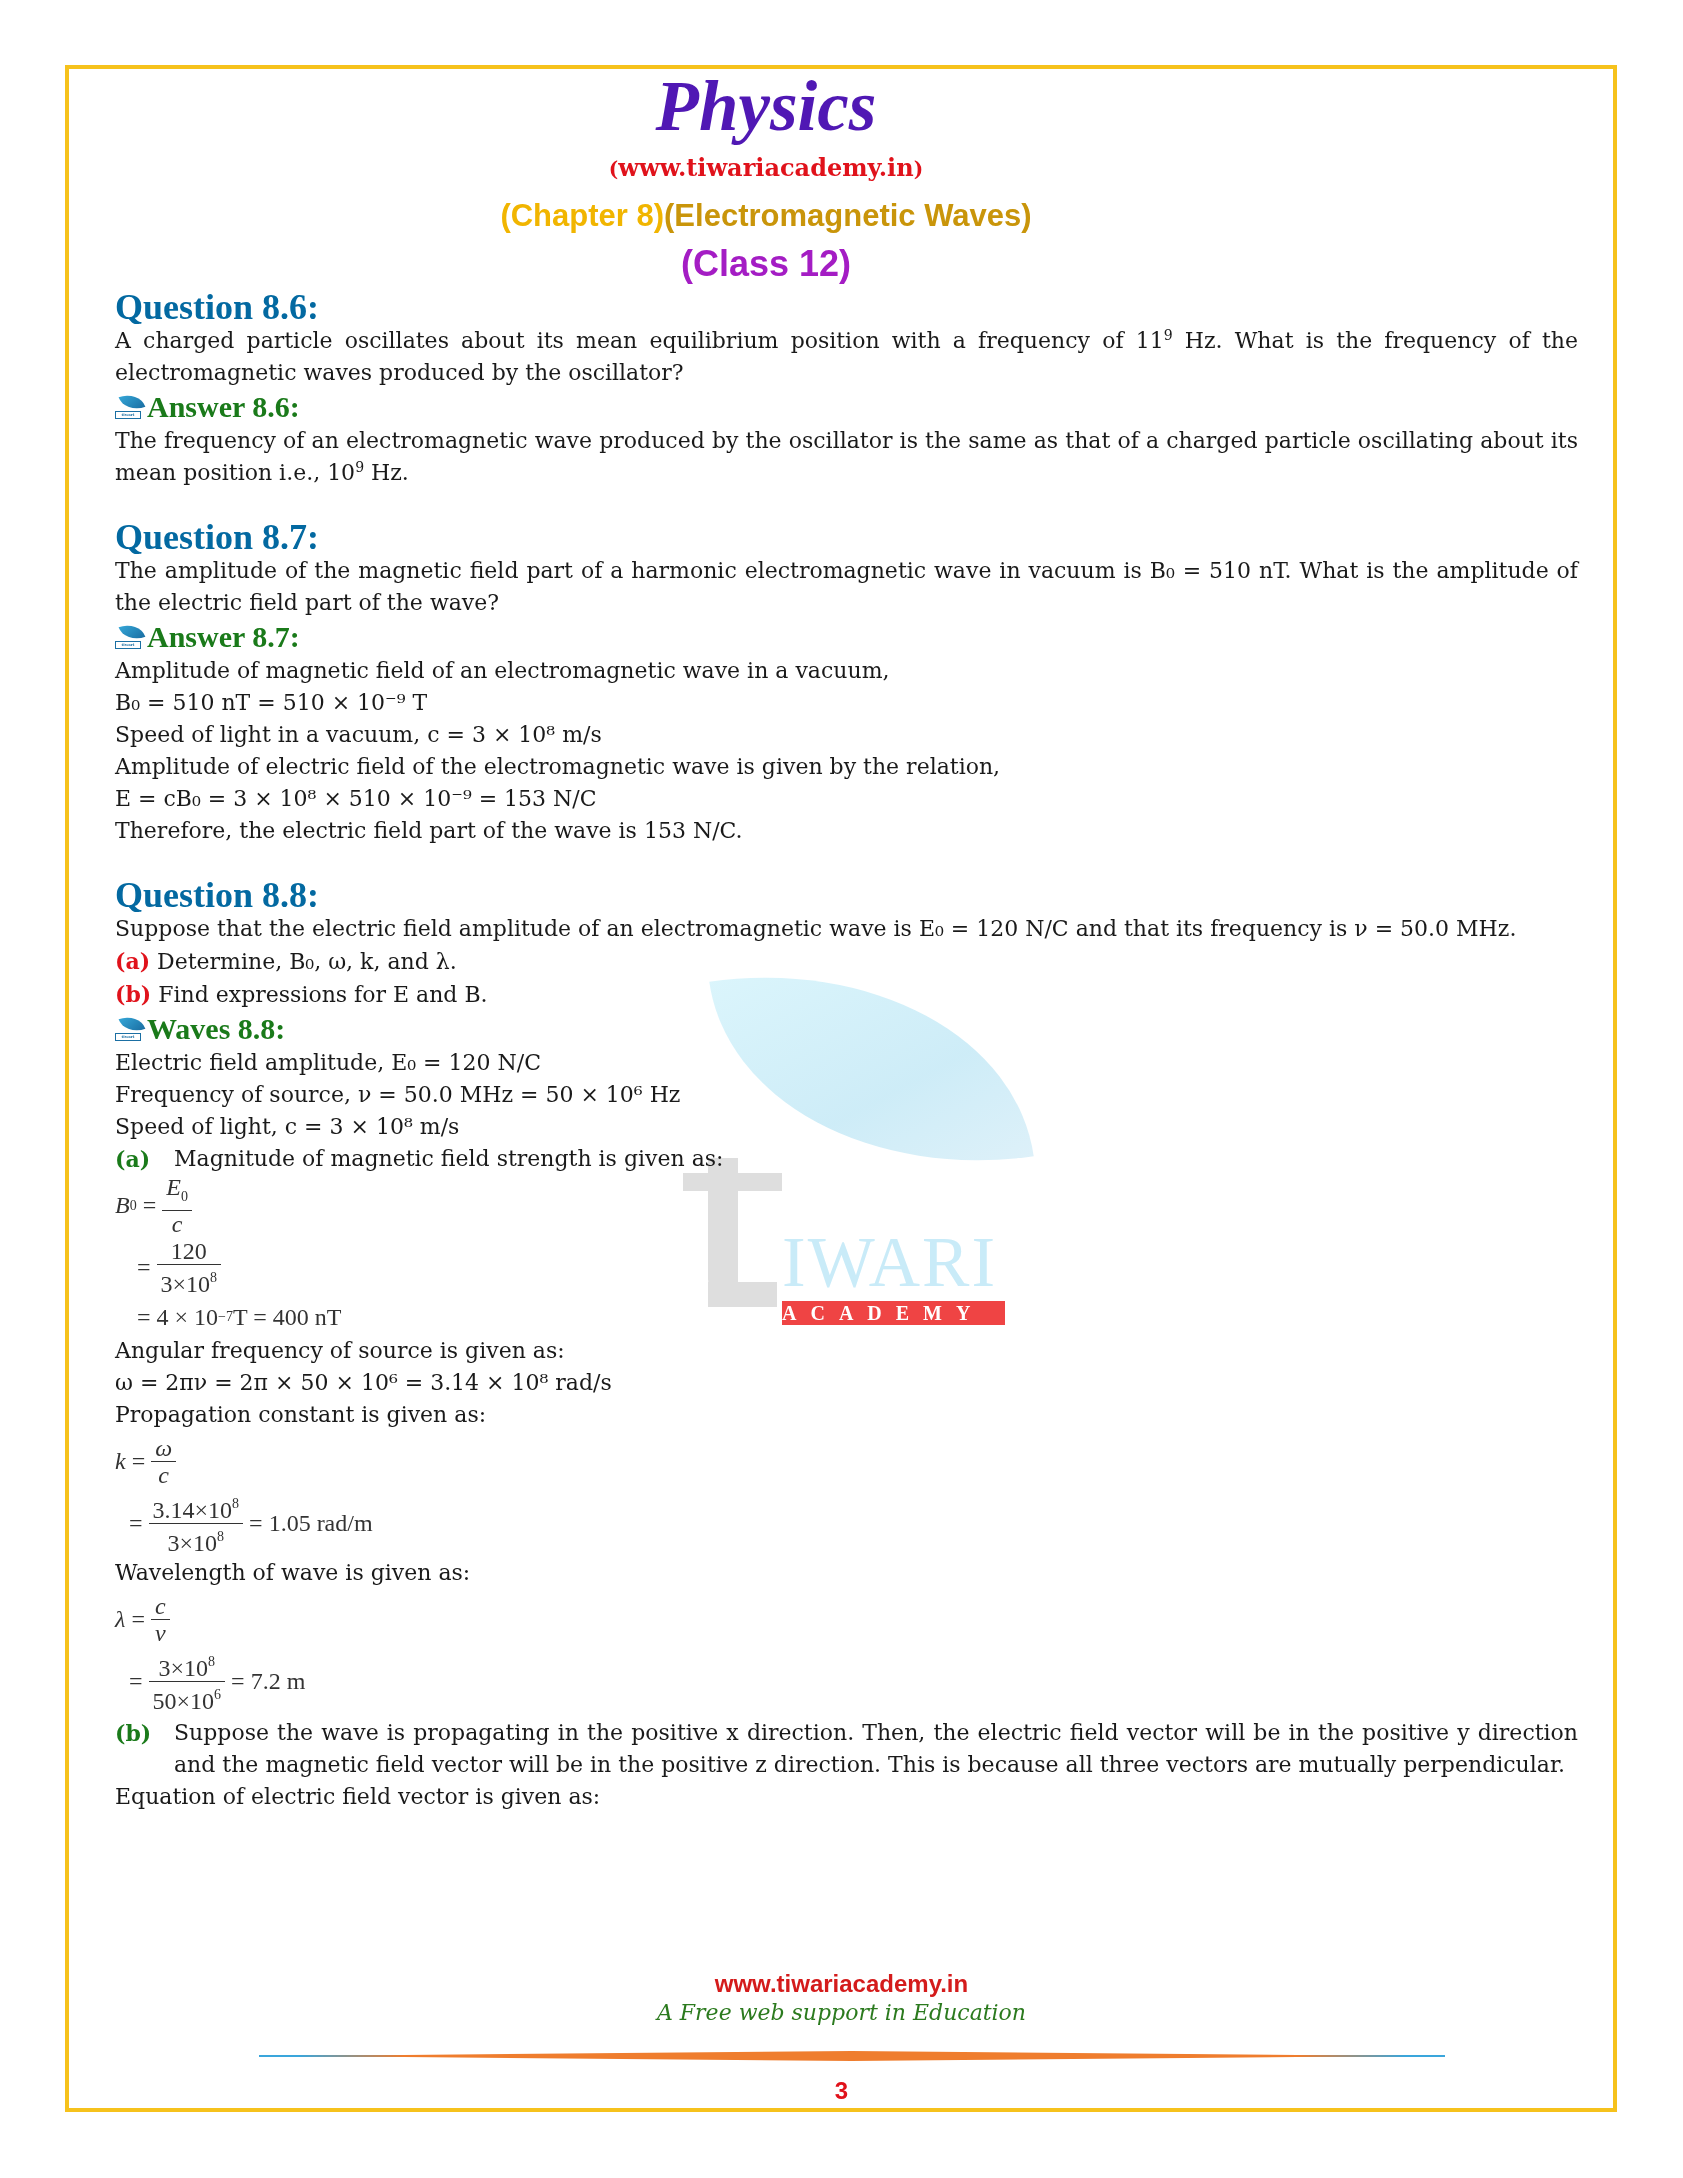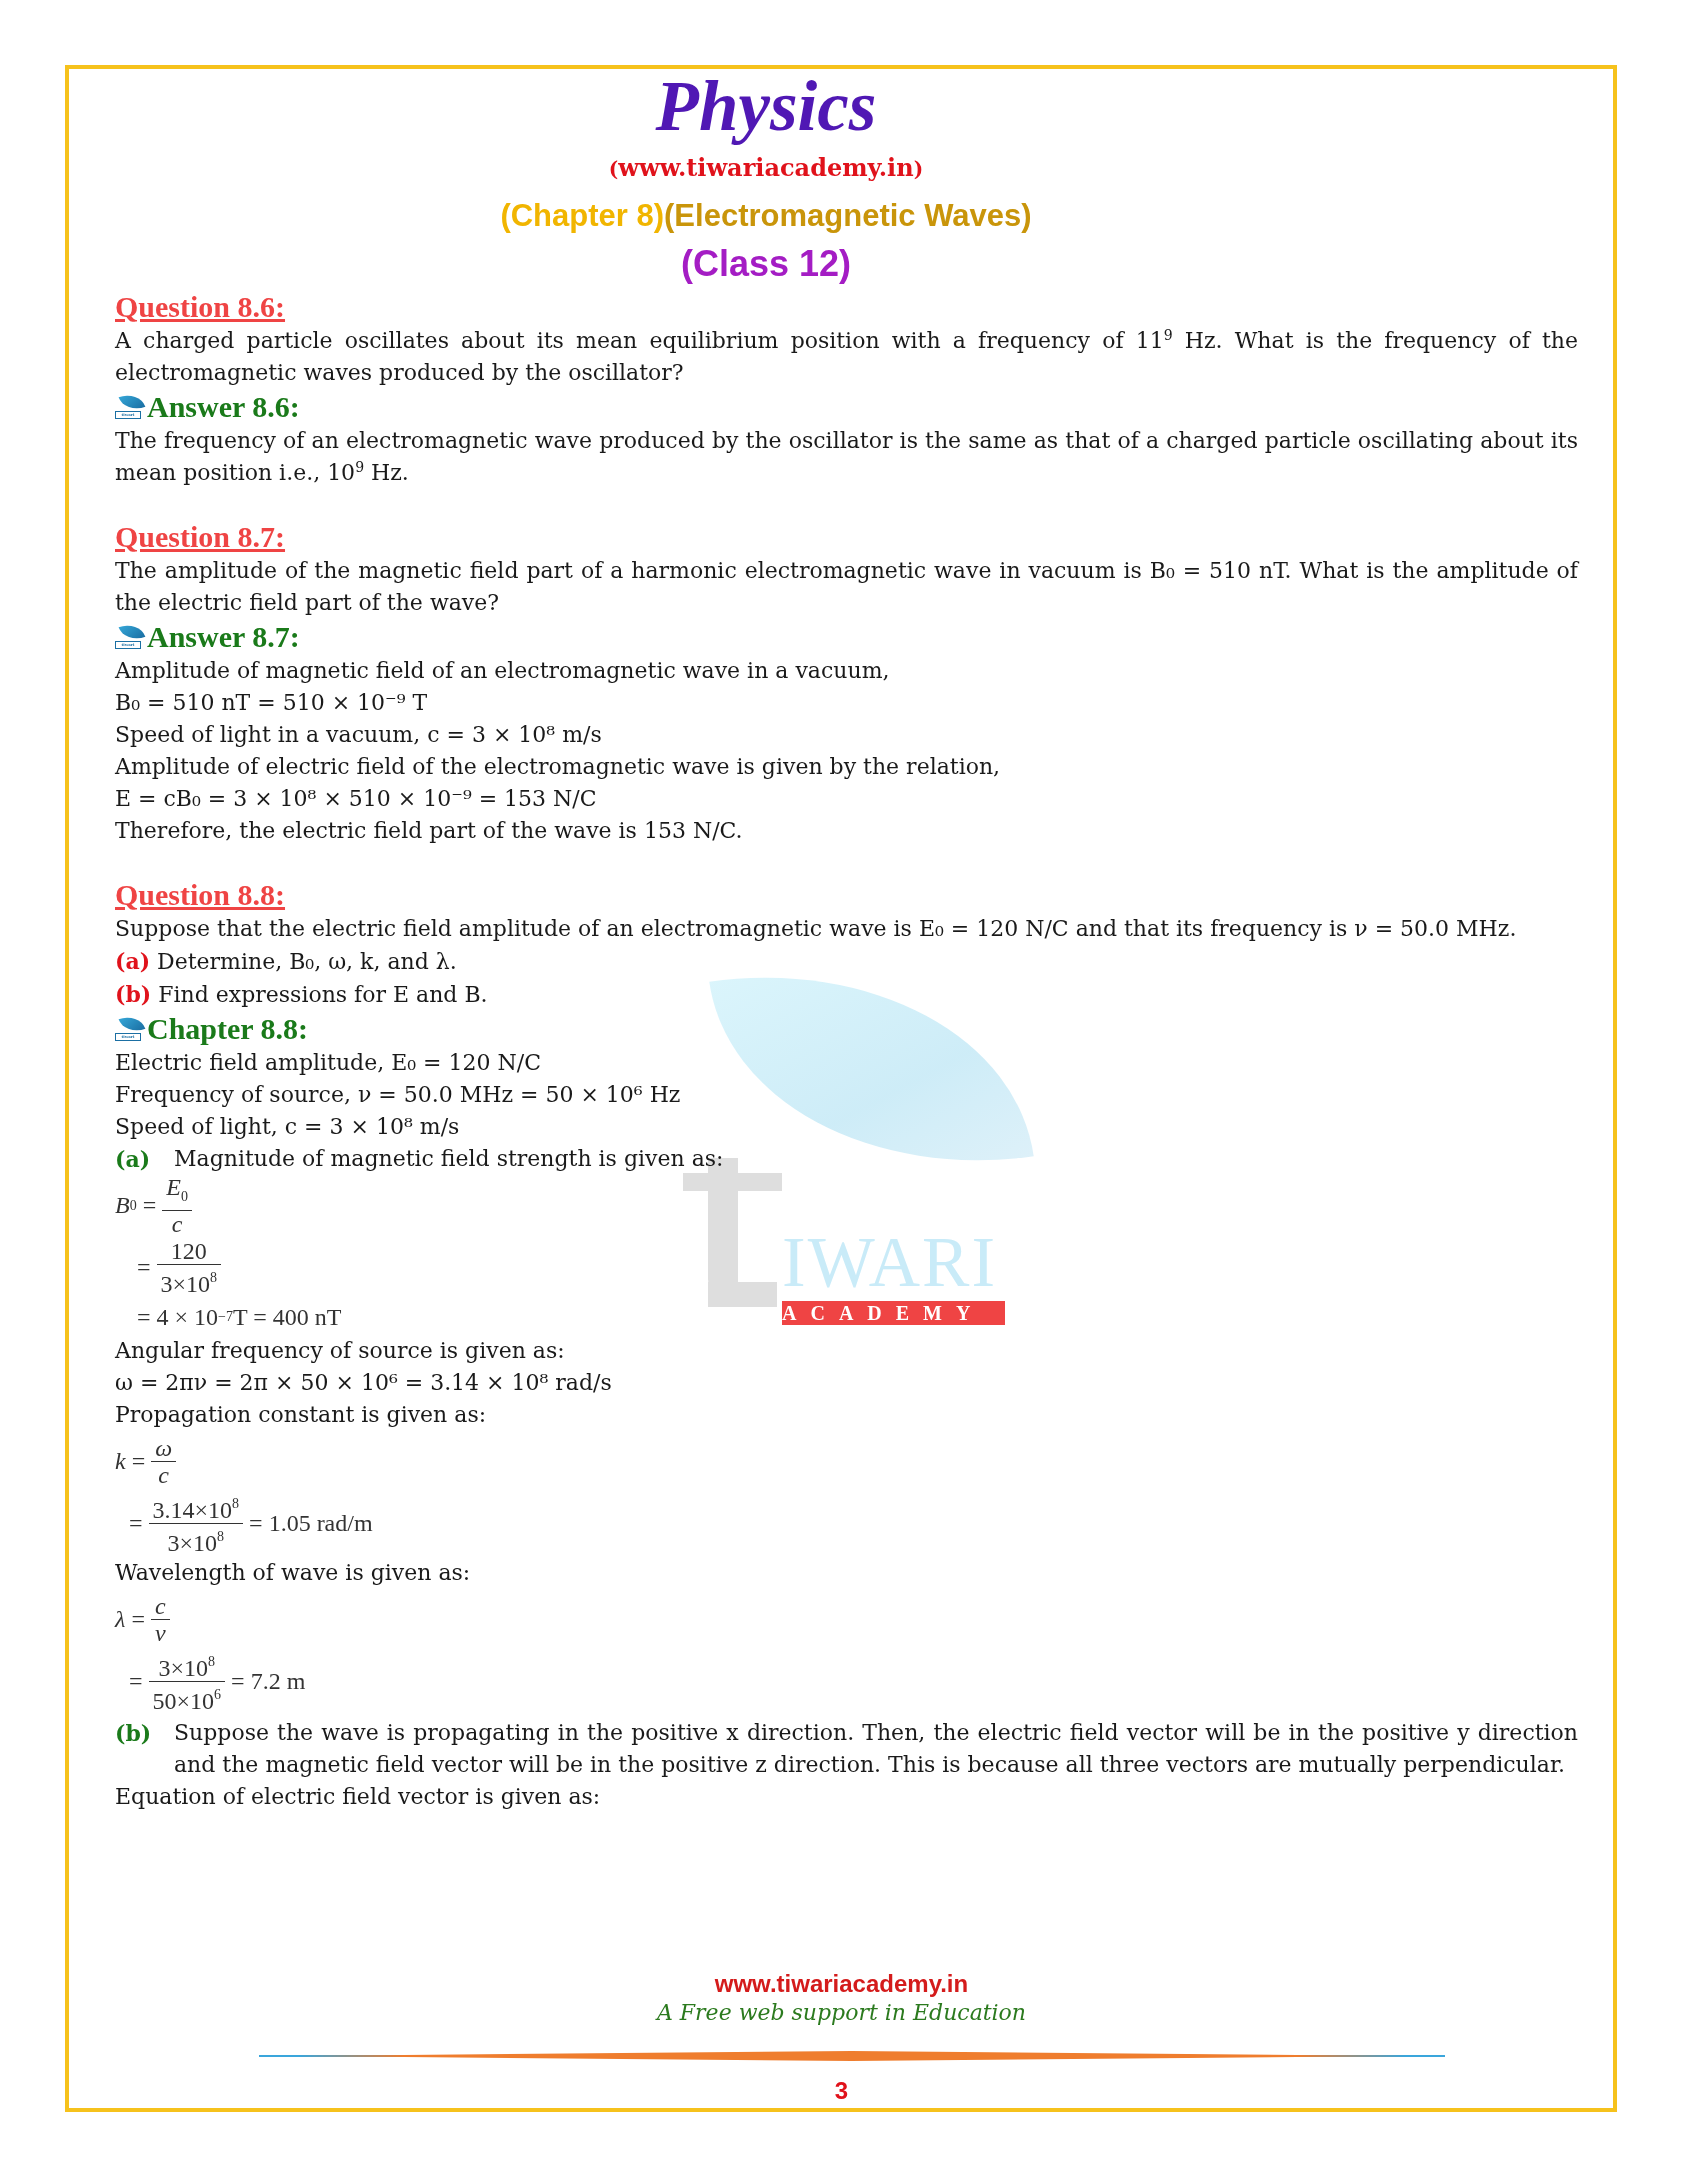--- a/index.html
+++ b/index.html
@@ -48,21 +48,21 @@
   }
   .h-site { margin-top: 10px; font-family: "DejaVu Serif", serif; font-weight: bold; font-size: 24px; color: #e0121b; line-height: 28px; }
   .h-site .paren { font-size: 20px; }
   .h-chapter { margin-top: 12px; font-family: "Liberation Sans", sans-serif; font-weight: bold; font-size: 31px; line-height: 42px; }
   .h-chapter .c1 { color: #f1b500; }
   .h-chapter .c2 { color: #c9950a; }
   .h-class { margin-top: 6px; font-family: "Liberation Sans", sans-serif; font-weight: bold; font-size: 36px; color: #a41dc4; line-height: 42px; }
 
   
   .content { position: absolute; left: 115px; top: 289px; width: 1463px; }
-  .q-head { font-family: "Liberation Serif", serif; font-weight: bold; font-size: 30px; color: #ef4444; line-height: 36px; text-decoration: underline; }
+  .q-head { font-family: "Liberation Serif", serif; font-weight: bold; font-size: 36px; color: #0369a1; line-height: 36px; }
   .a-head { font-family: "Liberation Serif", serif; font-weight: bold; font-size: 30px; color: #1a7a1a; line-height: 36px; display: flex; align-items: center; }
   .a-icon { display: inline-block; width: 30px; height: 28px; position: relative; margin-right: 2px; }
   .a-icon .leaf { position: absolute; left: 6px; top: 0; width: 22px; height: 18px; background: linear-gradient(160deg,#34a5d6,#1b6fa3); border-radius: 0 100% 0 100%; transform: rotate(-20deg); }
   .a-icon .base { position: absolute; left: 0; top: 18px; width: 26px; height: 8px; border: 1px solid #1b6fa3; font-size: 5px; color:#1b6fa3; line-height: 6px; text-align:center; background:#fff; }
   .para { font-family: "DejaVu Serif", serif; font-size: 22px; line-height: 32px; color: #1a1a1a; text-align: justify; }
   .line { font-family: "DejaVu Serif", serif; font-size: 22px; line-height: 32px; color: #1a1a1a; white-space: nowrap; }
   sup { font-size: 14px; vertical-align: 8px; line-height: 0; }
   .gap { height: 26px; }
   .lbl-red { color: #e0121b; font-weight: bold; }
   .lbl-green { color: #1a7a1a; font-weight: bold; }
@@ -153,21 +153,21 @@
   <section>
     <div class="q-head">Question 8.8:</div>
     <div class="line">Suppose that the electric field amplitude of an electromagnetic wave is E₀ = 120 N/C and that its frequency is ν = 50.0 MHz.</div>
     <div class="line"><span class="lbl-red">(a)</span> <span>Determine, B₀, ω, k, and λ.</span></div>
     <div class="line"><span class="lbl-red">(b)</span> <span>Find expressions for E and B.</span></div>
     <div class="a-head">
       <span class="a-icon">
           <span class="leaf"></span>
           <span class="base">tiwari</span>
         </span>
-      <span>Chapter 8.8:</span>
+      <span>Waves 8.8:</span>
     </div>
     <div class="line">Electric field amplitude, E₀ = 120 N/C</div>
     <div class="line">Frequency of source, ν = 50.0 MHz = 50 × 10⁶ Hz</div>
     <div class="line">Speed of light, c = 3 × 10⁸ m/s</div>
 
     <div class="line item">
       <span class="tag lbl-green">(a)</span>
       <span class="txt">Magnitude of magnetic field strength is given as:</span>
     </div>
 

